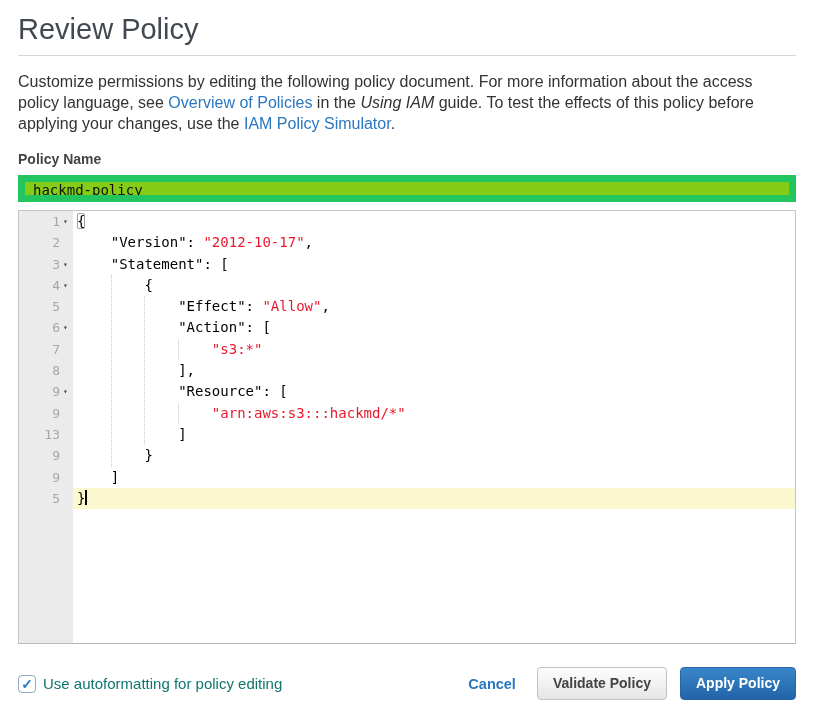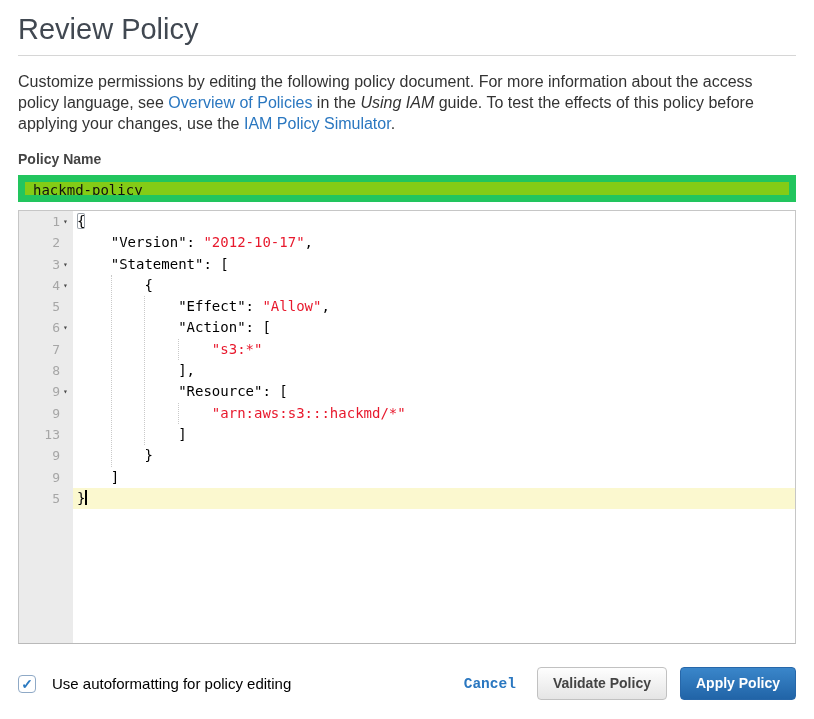--- a/index.html
+++ b/index.html
@@ -88,25 +88,25 @@
     display: flex; justify-content: space-between; align-items: center;
   }
   .autoformat { display: flex; align-items: center; }
   .checkbox {
     width: 18px; height: 18px; border: 1px solid #8fa9c6;
     border-radius: 4px; background: #fff; cursor: pointer;
     display: flex; align-items: center; justify-content: center;
     font-size: 14px; font-weight: bold; color: #2b7ac1;
     line-height: 1;
   }
-  .autoformat-label { margin-left: 16px; font-size: 15px; color: #000000; }
+  .autoformat-label { margin-left: 7px; font-size: 15px; color: #0f766e; }
   .actions { display: flex; align-items: center; }
   .cancel-link {
     color: #2a77c0; font-weight: bold; font-size: 14.5px;
-    text-decoration: none; cursor: pointer; margin-right: 21px; font-family: Liberation Mono, monospace;
+    text-decoration: none; cursor: pointer; margin-right: 21px;
   }
   .btn {
     display: inline-block; border-radius: 4px; cursor: pointer;
     font-family: "Liberation Sans", sans-serif;
     font-size: 14px; font-weight: bold; padding: 7px 15px 8px 15px;
   }
   .btn-validate {
     background: linear-gradient(#fefefe, #e5e5e5);
     border: 1px solid #c1c1c1; color: #444;
     margin-right: 13px;

